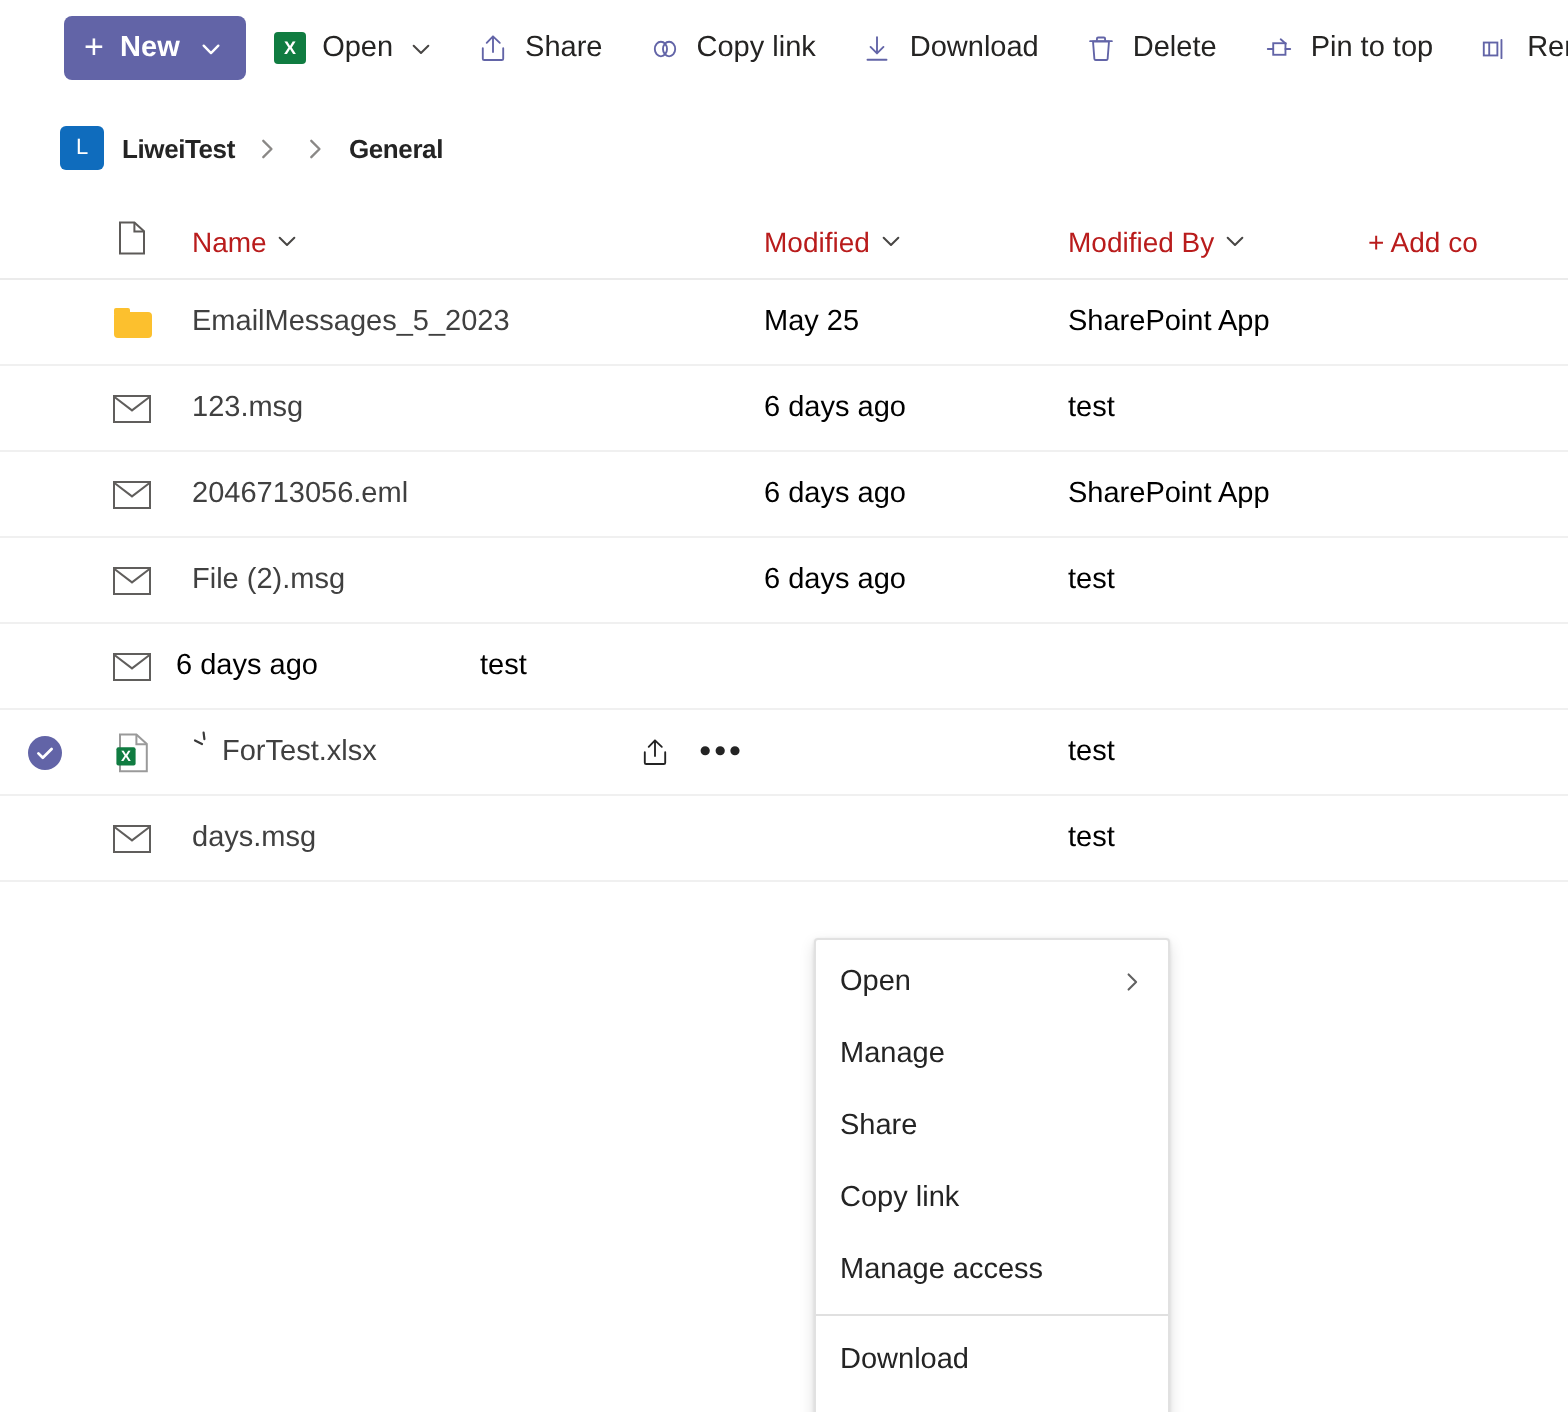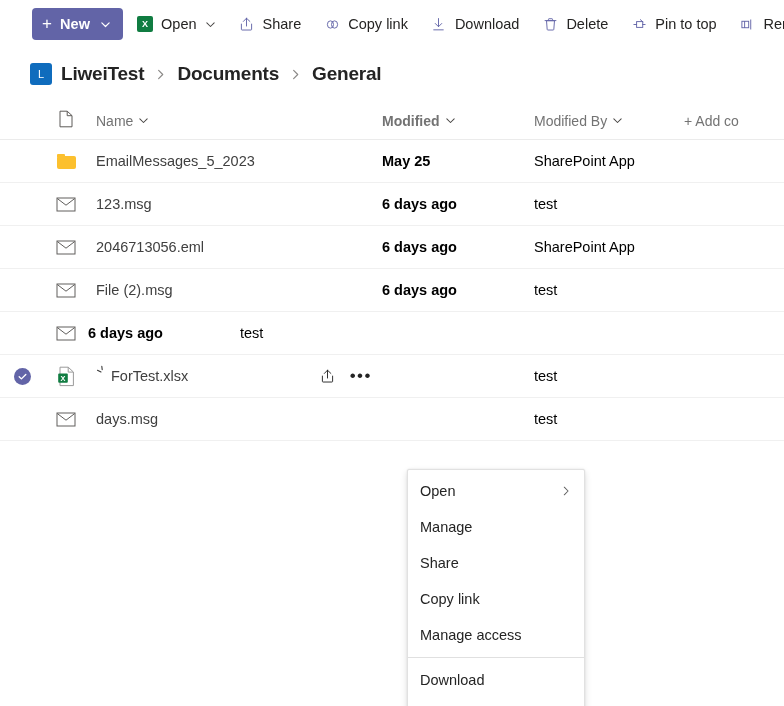--- a/index.html
+++ b/index.html
@@ -87,21 +87,21 @@
   .site-avatar {
     width: 22px; height: 22px;
     background: #0f6cbd;
     border-radius: 3px;
     color: #ffffff;
     font-size: 11px;
     display: flex; align-items: center; justify-content: center;
     flex: 0 0 22px;
   }
   .crumb {
-    font-size: 19px;
+    font-size: 13px;
     color: #242424;
     font-weight: 600;
     letter-spacing: -.2px;
     cursor: pointer;
   }
   .crumb.last { font-weight: 600; }
   .crumb-sep {
     color: #8a8886;
     display: inline-flex;
     align-items: center;
@@ -116,25 +116,25 @@
     height: 43px;
     border-bottom: 1px solid #f0f0f0;
     background: #ffffff;
   }
   .hdr {
     height: 38px;
     border-bottom: 1px solid #ebebeb;
     color: #605e5c;
     font-size: 14px;
   }
-  .hdr .cell { color: #737373; font-size: 14px; }
+  .hdr .cell { color: #b91c1c; font-size: 14px; }
   .c-check { width: 44px; flex: 0 0 44px; display:flex; align-items:center; justify-content:center; }
   .c-icon  { width: 44px; flex: 0 0 44px; display:flex; align-items:center; justify-content:center; }
   .c-name  { flex: 1 1 auto; min-width: 0; padding-left: 8px; display:flex; align-items:center; gap:6px;}
-  .c-mod   { width: 152px; flex: 0 0 152px; font-weight: bold; }
+  .c-mod   { width: 152px; flex: 0 0 152px; }
   .c-by    { width: 150px; flex: 0 0 150px; }
   .c-add   { width: 100px; flex: 0 0 100px; }
 
   .cell {
     font-size: 14.5px;
     color: #000000;
     overflow: hidden;
     text-overflow: ellipsis;
     white-space: nowrap;
   }
@@ -286,21 +286,20 @@
 </div>
 
 <div class="breadcrumb">
   <div class="site-avatar">L</div>
   <span class="crumb">LiweiTest</span>
   <span class="crumb-sep">
     <svg width="13" height="13" viewBox="0 0 14 14">
         <path d="M5 2.6 9.4 7 5 11.4" fill="none" stroke="#8a8886" stroke-width="1.25" stroke-linecap="round" stroke-linejoin="round"></path>
       </svg>
   </span>
-  <span class="crumb">Documents</span>
   <span class="crumb-sep">
     <svg width="13" height="13" viewBox="0 0 14 14">
         <path d="M5 2.6 9.4 7 5 11.4" fill="none" stroke="#8a8886" stroke-width="1.25" stroke-linecap="round" stroke-linejoin="round"></path>
       </svg>
   </span>
   <span class="crumb last">General</span>
 </div>
 
 <div class="list">
 

